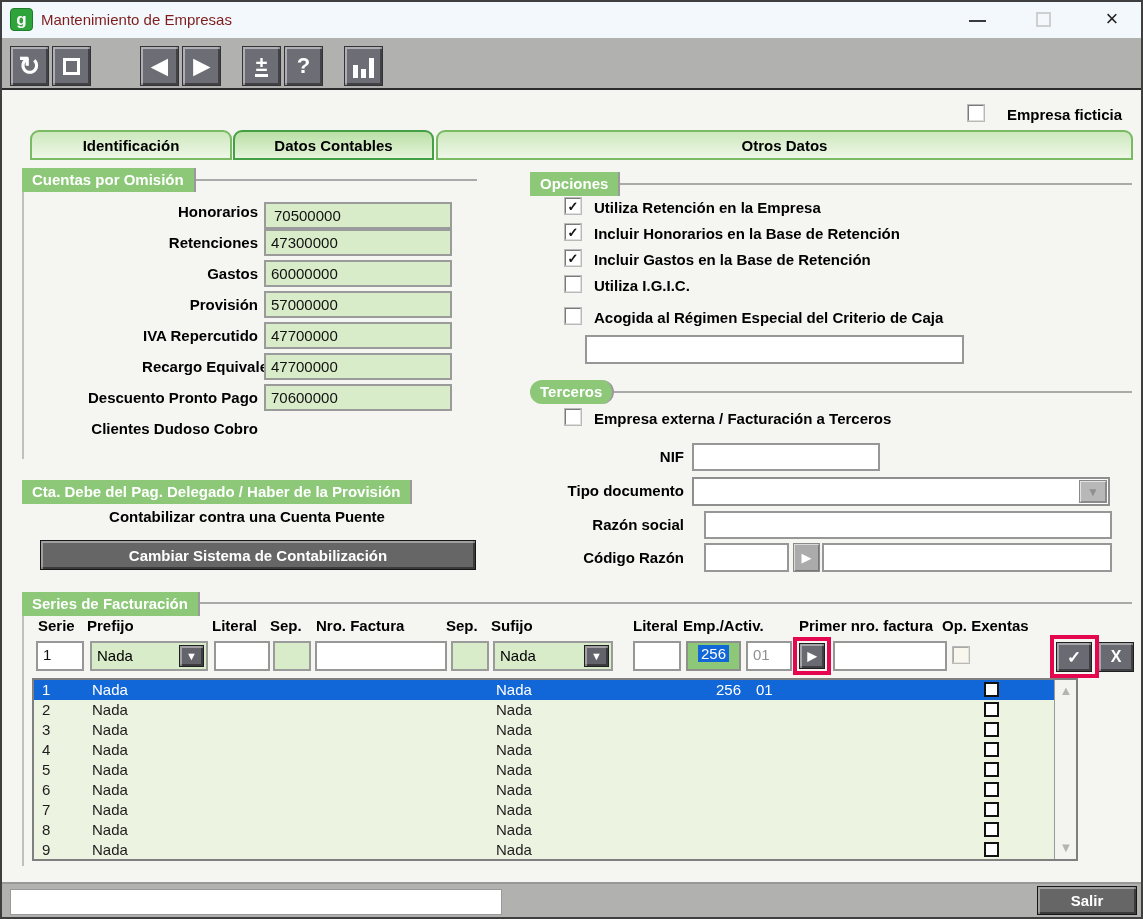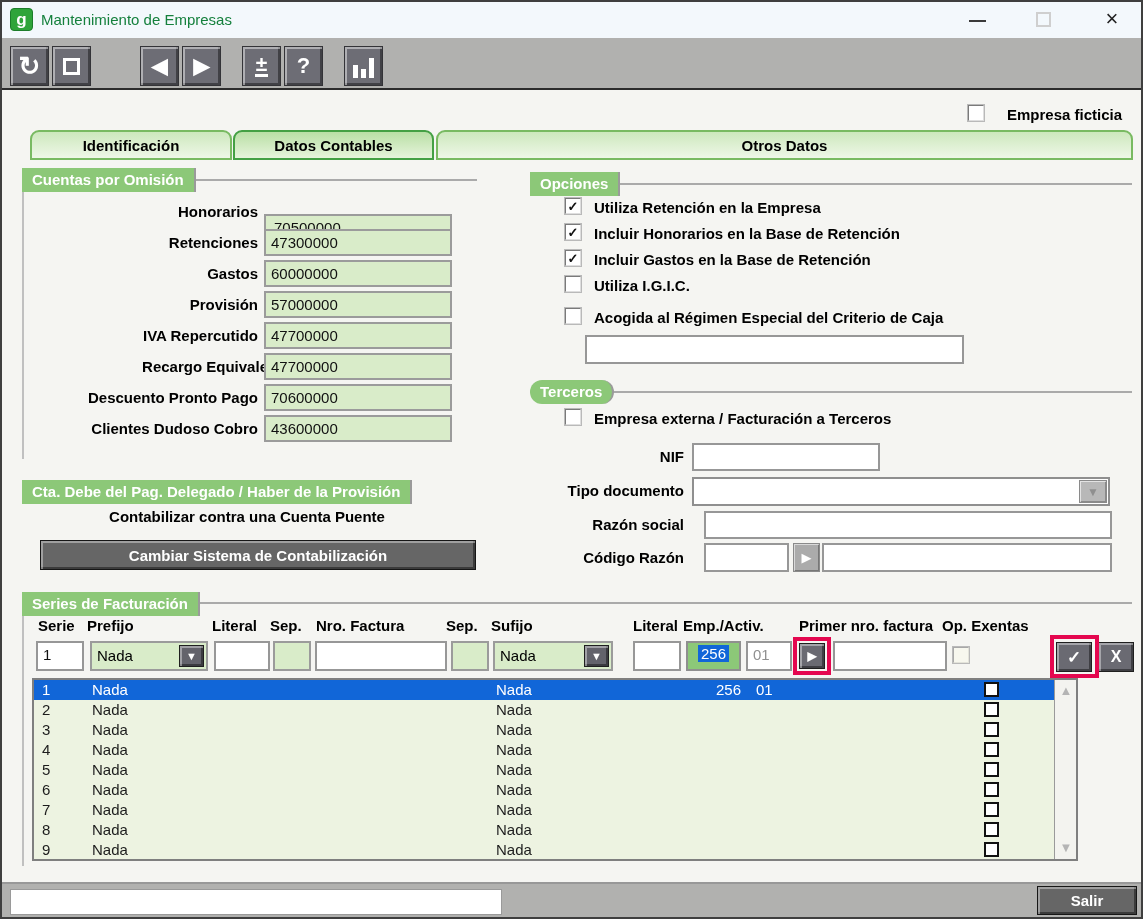--- a/index.html
+++ b/index.html
@@ -3,21 +3,21 @@
 <meta charset="utf-8">
 <style>
   html,body{margin:0;padding:0;background:#888;}
   *{box-sizing:border-box;font-family:"Liberation Sans",sans-serif;}
   .window{position:relative;width:1143px;height:919px;background:#f5f5f2;border:2px solid #3f3f3f;overflow:hidden;}
   .abs{position:absolute;}
 
   
   .titlebar{left:0;top:0;width:100%;height:36px;background:#f3f8fc;}
   .logo{left:8px;top:6px;width:23px;height:23px;background:#2fa43a;border:1px solid #1c7d2a;border-radius:4px;color:#fff;font-weight:bold;font-size:17px;text-align:center;line-height:21px;}
-  .win-title{left:39px;top:0;height:52px;line-height:36px;font-size:15px;color:#15803d;white-space:nowrap;}
+  .win-title{left:39px;top:0;height:52px;line-height:36px;font-size:15px;color:#7f1d1d;white-space:nowrap;}
   .cap-btn{top:0;width:58px;height:36px;text-align:center;line-height:34px;font-size:20px;color:#222;}
   .btn-min{left:946px;}
   .btn-min .dash{position:absolute;left:21px;top:18px;width:17px;height:2px;background:#3a3a3a;}
   .btn-max{left:1012px;}
   .btn-max .sq{position:absolute;left:22px;top:10px;width:15px;height:15px;border:2px solid #cfcfcf;background:transparent;}
   .btn-close{left:1081px;font-size:22px;}
 
   
   .toolbar{left:0;top:36px;width:100%;height:50px;background:#b1b1af;}
   .toolbar-sep{left:0;top:86px;width:100%;height:2px;background:#2c2c2c;}
@@ -146,35 +146,34 @@
 
   <div class="abs tab tab1">Identificación</div>
   <div class="abs tab tab2 active">Datos Contables</div>
   <div class="abs tab tab3">Otros Datos</div>
 
   <div class="abs gline" style="left:20px;top:177px;width:455px;"></div>
   <div class="abs gvline" style="left:20px;top:179px;height:278px;"></div>
   <div class="abs ghead" style="left:20px;top:166px;">Cuentas por Omisión</div>
 
   <div class="abs flabel c-lab" style="top:196px;">Honorarios</div>
-  <div class="abs ginput c-inp" style="top:212px;padding-left:8px;">70500000</div>
+  <div class="abs ginput c-inp" style="top:200px;padding-left:8px;">70500000</div>
   <div class="abs flabel c-lab" style="top:227px;">Retenciones</div>
   <div class="abs ginput c-inp" style="top:227px;">47300000</div>
   <div class="abs flabel c-lab" style="top:258px;">Gastos</div>
   <div class="abs ginput c-inp" style="top:258px;">60000000</div>
   <div class="abs flabel c-lab" style="top:289px;">Provisión</div>
   <div class="abs ginput c-inp" style="top:289px;">57000000</div>
   <div class="abs flabel c-lab" style="top:320px;">IVA Repercutido</div>
   <div class="abs ginput c-inp" style="top:320px;">47700000</div>
   <div class="abs flabel c-lab" style="top:351px;margin-left:40px;">Recargo Equivalencia</div>
   <div class="abs ginput c-inp" style="top:351px;">47700000</div>
   <div class="abs flabel c-lab" style="top:382px;">Descuento Pronto Pago</div>
   <div class="abs ginput c-inp" style="top:382px;">70600000</div>
   <div class="abs flabel c-lab" style="top:413px;">Clientes Dudoso Cobro</div>
-  <div class="abs ginput c-inp" style="top:413px;">43600000</div>
 
   <div class="abs ghead" style="left:20px;top:478px;">Cta. Debe del Pag. Delegado / Haber de la Provisión</div>
   <div class="abs flabel" style="left:20px;top:506px;width:450px;text-align:center;">Contabilizar contra una Cuenta Puente</div>
   <div class="abs darkbtn" style="left:38px;top:538px;width:436px;height:30px;font-size:15px;">Cambiar Sistema de Contabilización</div>
 
   <div class="abs gline" style="left:528px;top:181px;width:602px;"></div>
   <div class="abs ghead" style="left:528px;top:170px;">Opciones</div>
 
   <div class="abs cb" style="left:563px;top:196px;">✓</div>
   <div class="abs opt-lab" style="left:592px;top:197px;">Utiliza Retención en la Empresa</div>

